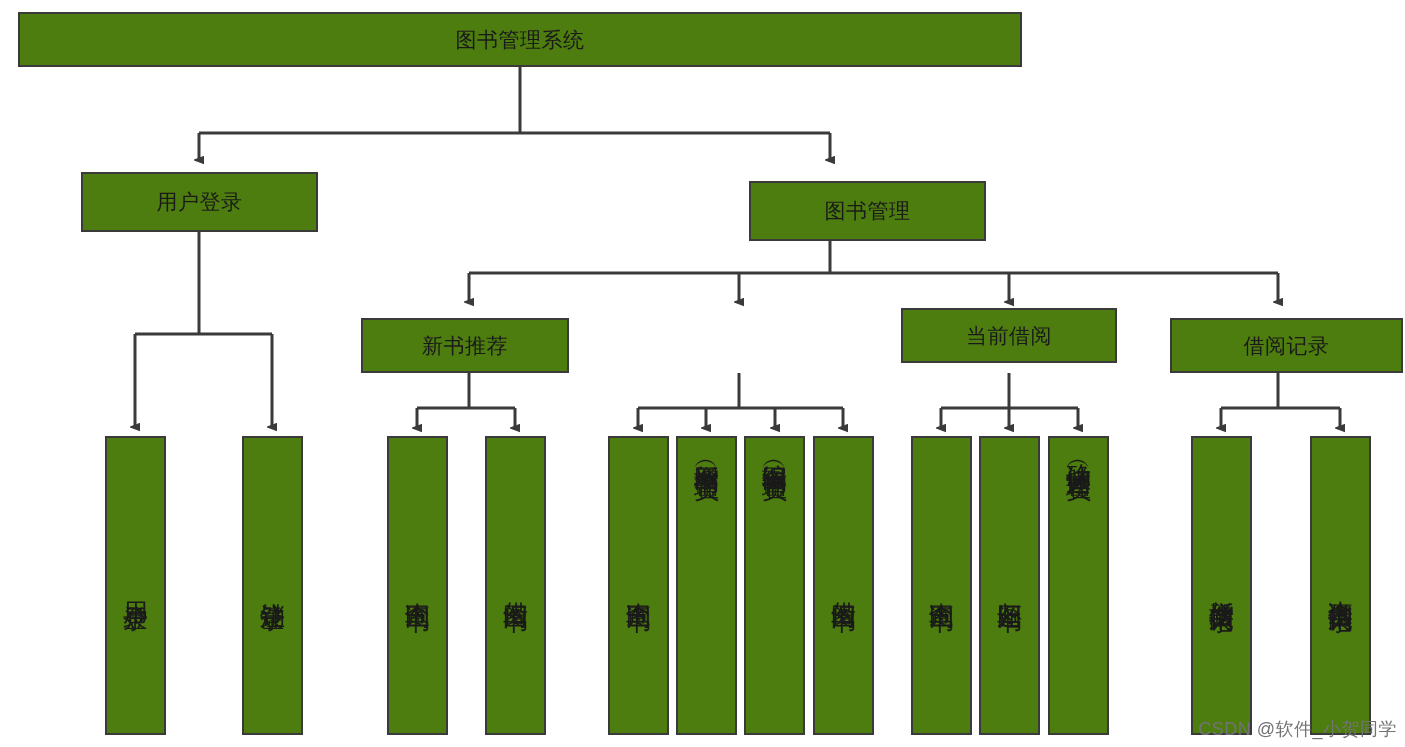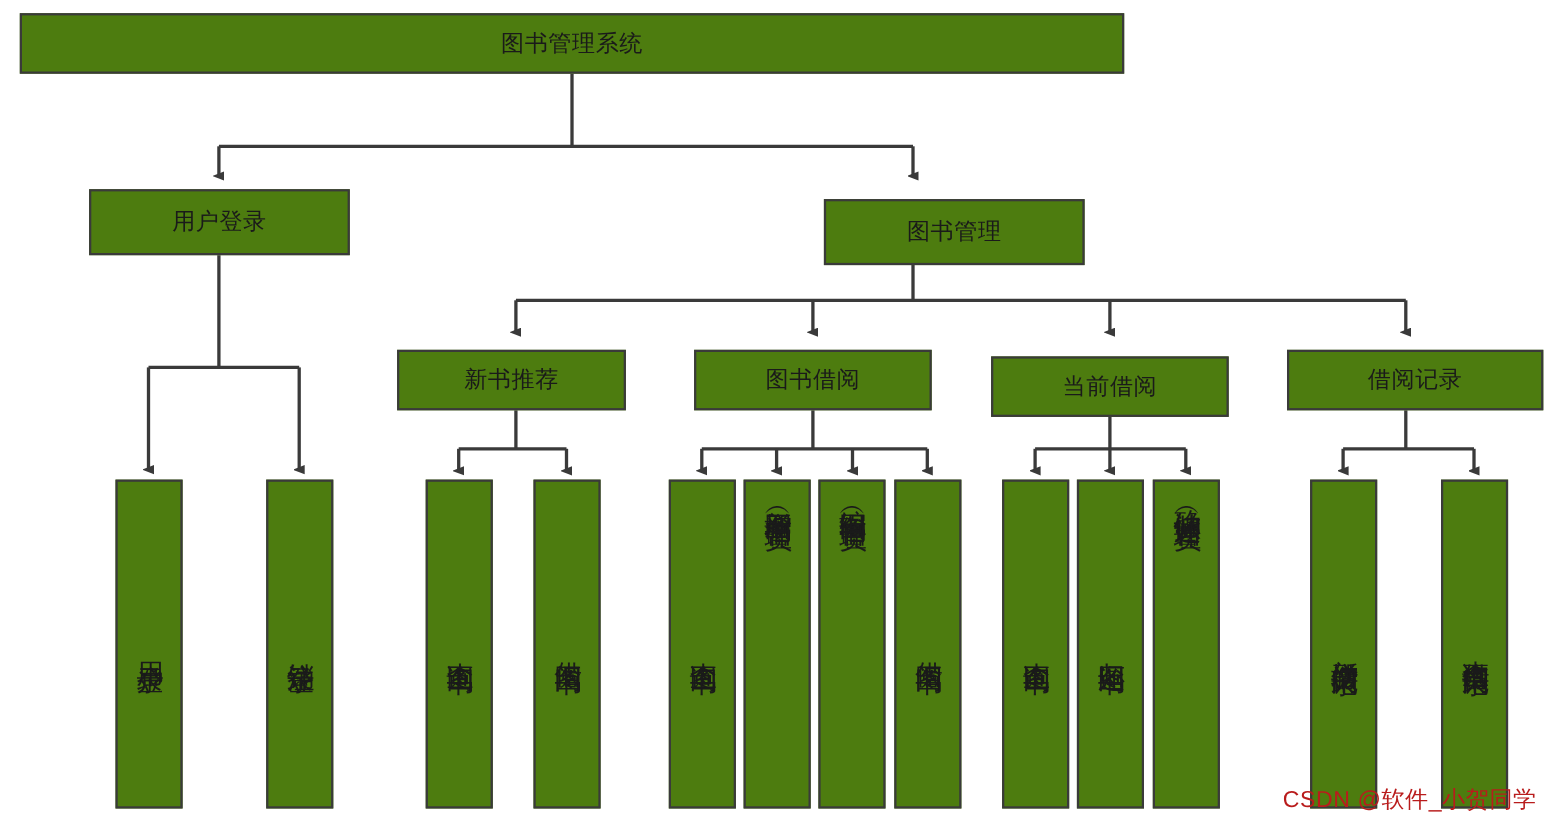--- a/index.html
+++ b/index.html
@@ -60,22 +60,22 @@
     line-height: 1;
   }
   .node.vert.midpack {
     align-items: center;
     padding-top: 0;
   }
   .watermark {
     position: absolute;
     right: 8px;
     bottom: 6px;
-    font-size: 21px;
-    color: #b91c1c;
+    font-size: 18px;
+    color: #737373;
     letter-spacing: 0.5px;
     white-space: nowrap;
   }
 </style>
 </head>
 <body>
 
 <div id="diagram-root">
 
   <svg class="edges" viewBox="0 0 1405 747">
@@ -136,24 +136,21 @@
   <div class="node horiz" style="left:81px; top:172px; width:237px; height:60px;">
     <span class="node-label">用户登录</span>
   </div>
   <div class="node horiz" style="left:712px; top:181px; width:237px; height:60px;margin-left:37px;">
     <span class="node-label">图书管理</span>
   </div>
 
   <div class="node horiz" style="left:361px; top:318px; width:208px; height:55px;">
     <span class="node-label">新书推荐</span>
   </div>
-  <div class="node horiz" style="left:631px; top:318px; width:216px; height:55px;">
-    <span class="node-label">图书借阅</span>
-  </div>
-  <div class="node horiz" style="left:901px; top:324px; width:216px; height:55px;">
+  <div class="node horiz" style="left:901px; top:308px; width:216px; height:55px;">
     <span class="node-label">当前借阅</span>
   </div>
   <div class="node horiz" style="left:1170px; top:318px; width:233px; height:55px;">
     <span class="node-label">借阅记录</span>
   </div>
 
   <div class="node vert midpack" style="left:105px; top:436px; width:61px; height:299px;">
     <span class="node-label">用户登录</span>
   </div>
   <div class="node vert midpack" style="left:242px; top:436px; width:61px; height:299px;">

